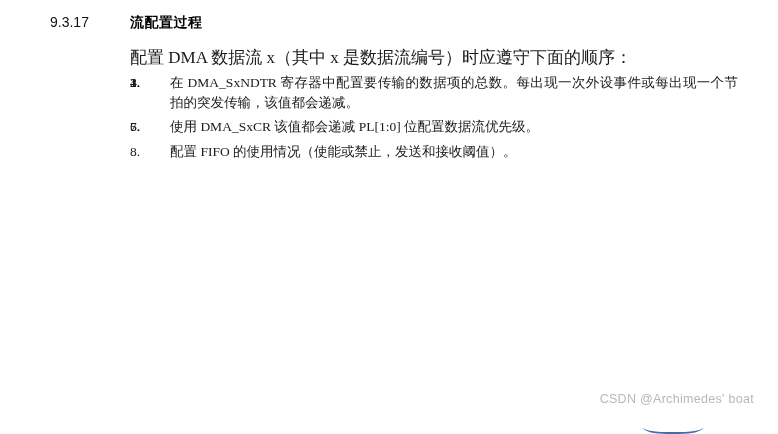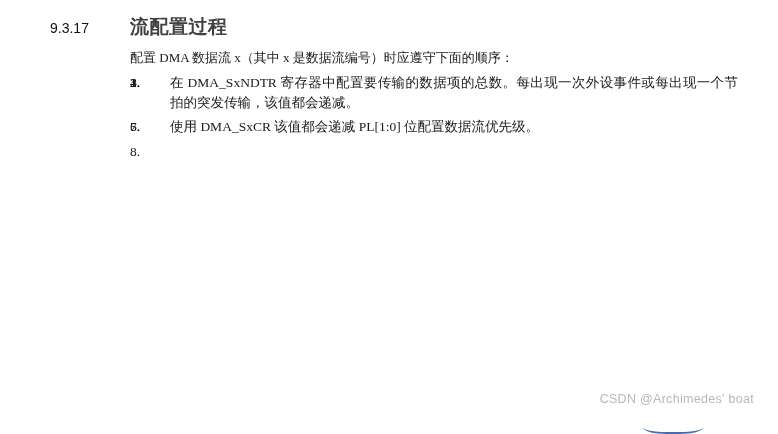--- a/index.html
+++ b/index.html
@@ -32,32 +32,32 @@
   .section-number {
     font-family: "Liberation Sans", sans-serif;
     font-weight: normal;
     font-size: 14px;
     color: #111;
     width: 80px;
   }
   .section-title {
     font-family: Liberation Mono, monospace;
     font-weight: bold;
-    font-size: 19px;
-    color: #404040;
+    font-size: 14px;
+    color: #000000;
     letter-spacing: 0.5px;
   }
   .body-block {
     position: absolute;
     left: 130px;
     top: 48px;
     width: 608px;
   }
   .intro-para {
-    font-size: 13px;
+    font-size: 17px;
     line-height: 19px;
     text-align: justify;
     margin: 0 0 6px 0;
   }
   ol.steps {
     list-style: none;
     margin: 0;
     padding: 0;
   }
   ol.steps > li {
@@ -129,20 +129,21 @@
       </li>
       <li>
         <span class="num">6.</span>
       </li>
       <li>
         <span class="num">7.</span>
         <span class="txt">使用 DMA_SxCR 该值都会递减 PL[1:0] 位配置数据流优先级。</span>
       </li>
       <li>
         <span class="num">8.</span>
+        <span class="txt">配置 FIFO 的使用情况（使能或禁止，发送和接收阈值）。</span>
       </li>
     </ol>
   </div>
 
   <div class="watermark">CSDN @Archimedes' boat</div>
   <div class="page-curl"></div>
 
 </div>
 
 </body></html>

